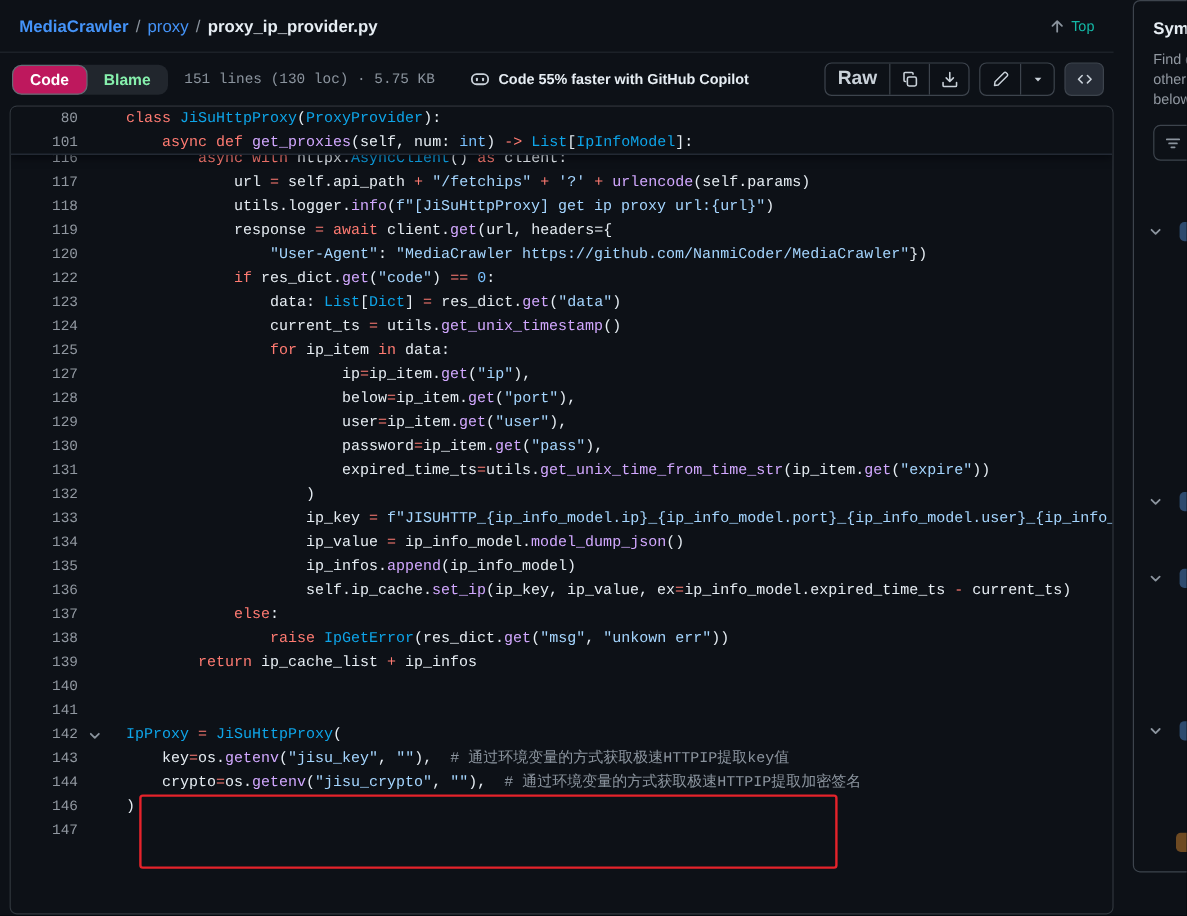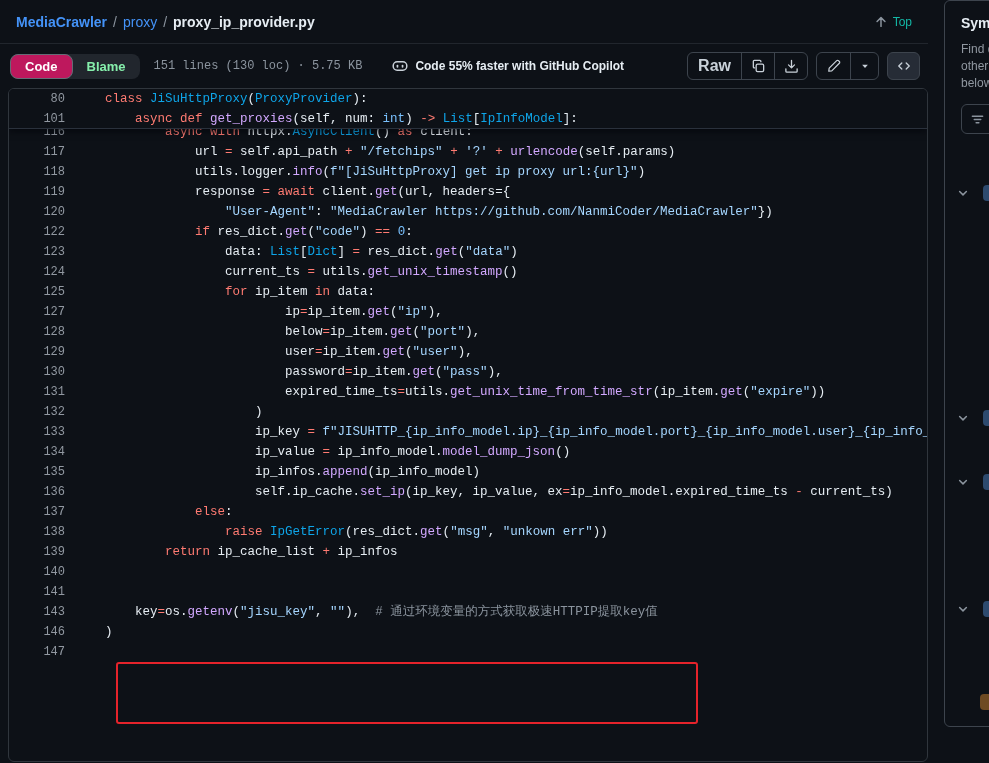--- a/index.html
+++ b/index.html
@@ -188,21 +188,25 @@
         <div class="row"><span class="ln">132</span><span class="t-p">                    )</span></div>
         <div class="row"><span class="ln">133</span><span class="t-p">                    ip_key </span><span class="t-k">=</span><span class="t-p"> </span><span class="t-s">f"JISUHTTP_{ip_info_model.ip}_{ip_info_model.port}_{ip_info_model.user}_{ip_info_model</span></div>
         <div class="row"><span class="ln">134</span><span class="t-p">                    ip_value </span><span class="t-k">=</span><span class="t-p"> ip_info_model.</span><span class="t-f">model_dump_json</span><span class="t-p">()</span></div>
         <div class="row"><span class="ln">135</span><span class="t-p">                    ip_infos.</span><span class="t-f">append</span><span class="t-p">(ip_info_model)</span></div>
         <div class="row"><span class="ln">136</span><span class="t-p">                    self.ip_cache.</span><span class="t-f">set_ip</span><span class="t-p">(ip_key, ip_value, ex</span><span class="t-k">=</span><span class="t-p">ip_info_model.expired_time_ts </span><span class="t-k">-</span><span class="t-p"> current_ts)</span></div>
         <div class="row"><span class="ln">137</span><span class="t-p">            </span><span class="t-k">else</span><span class="t-p">:</span></div>
         <div class="row"><span class="ln">138</span><span class="t-p">                </span><span class="t-k">raise</span><span class="t-p"> </span><span class="t-c">IpGetError</span><span class="t-p">(res_dict.</span><span class="t-f">get</span><span class="t-p">(</span><span class="t-s">"msg"</span><span class="t-p">, </span><span class="t-s">"unkown err"</span><span class="t-p">))</span></div>
         <div class="row"><span class="ln">139</span><span class="t-p">        </span><span class="t-k">return</span><span class="t-p"> ip_cache_list </span><span class="t-k">+</span><span class="t-p"> ip_infos</span></div>
         <div class="row"><span class="ln">140</span></div>
         <div class="row"><span class="ln">141</span></div>
+        <div class="row"><span class="ln">142</span><span class="fold"><svg width="12" height="12" viewBox="0 0 16 16" fill="none" stroke="currentColor" stroke-width="2" stroke-linecap="round" stroke-linejoin="round">
+              <path d="M3.5 6 8 10.5 12.5 6"></path>
+            </svg></span><span class="t-c">IpProxy</span><span class="t-p"> </span><span class="t-k">=</span><span class="t-p"> </span><span class="t-c">JiSuHttpProxy</span><span class="t-p">(</span></div>
         <div class="row"><span class="ln">143</span><span class="t-p">    key</span><span class="t-k">=</span><span class="t-p">os.</span><span class="t-f">getenv</span><span class="t-p">(</span><span class="t-s">"jisu_key"</span><span class="t-p">, </span><span class="t-s">""</span><span class="t-p">),  </span><span class="t-m"># 通过环境变量的方式获取极速HTTPIP提取key值</span></div>
+        <div class="row"><span class="ln">144</span><span class="t-p">    crypto</span><span class="t-k">=</span><span class="t-p">os.</span><span class="t-f">getenv</span><span class="t-p">(</span><span class="t-s">"jisu_crypto"</span><span class="t-p">, </span><span class="t-s">""</span><span class="t-p">),  </span><span class="t-m"># 通过环境变量的方式获取极速HTTPIP提取加密签名</span></div>
         <div class="row"><span class="ln">146</span><span class="t-p">)</span></div>
         <div class="row"><span class="ln">147</span></div>
       </div>
     <div class="sticky" id="sticky-rows">
         <div class="row"><span class="ln">80</span><span class="t-k">class</span><span class="t-p"> </span><span class="t-c">JiSuHttpProxy</span><span class="t-p">(</span><span class="t-c">ProxyProvider</span><span class="t-p">):</span></div>
         <div class="row"><span class="ln">101</span><span class="t-p">    </span><span class="t-k">async</span><span class="t-p"> </span><span class="t-k">def</span><span class="t-p"> </span><span class="t-f">get_proxies</span><span class="t-p">(self, num: </span><span class="t-n">int</span><span class="t-p">) </span><span class="t-k">-&gt;</span><span class="t-p"> </span><span class="t-c">List</span><span class="t-p">[</span><span class="t-c">IpInfoModel</span><span class="t-p">]:</span></div>
       </div>
     <div class="hl-red"></div>
   </div>
 

